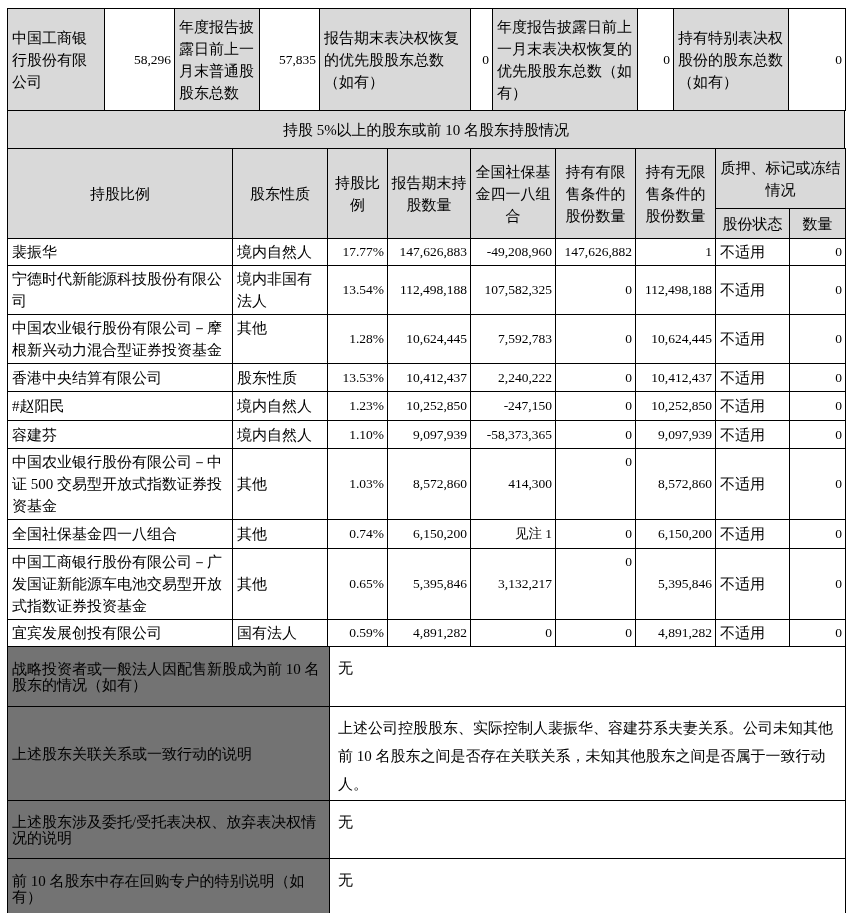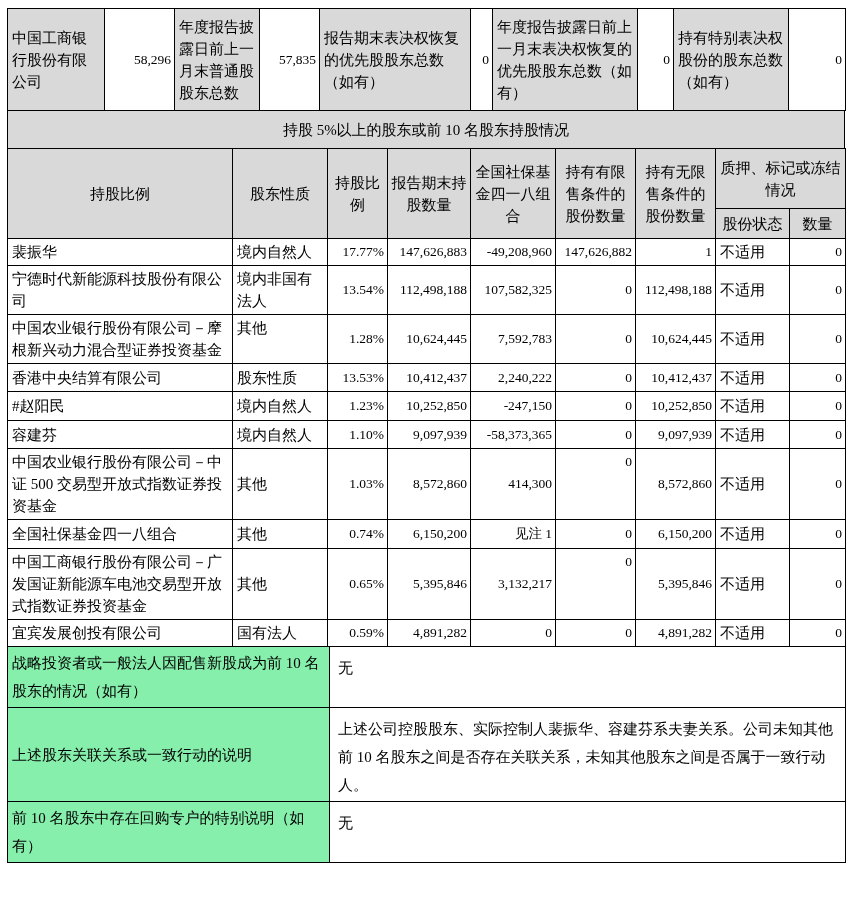--- a/index.html
+++ b/index.html
@@ -23,21 +23,21 @@
   }
   .shaded { background:#d9d9d9; }
   .lab { text-align:left; }
   .num { font-size:13.5px; text-align:right; padding-right:3px; letter-spacing:0; }
   .sec { text-align:center; height:38px; }
   th { background:#d9d9d9; text-align:center; padding:1px 3px; }
   .hdr1 th { height:60px; }
   .hdr2 th { height:30px; }
   .name, .nat, .status { text-align:left; }
   .vtop { vertical-align:top; padding-top:2px; }
-  .nlab { background:#86efac; text-align:left; line-height:28px; }
+  .nlab { background:#737373; text-align:left; line-height:16px; }
   .ncontent { vertical-align:top; line-height:28px; padding:7px 8px 2px 8px; text-align:left; }
 </style>
 </head>
 <body>
 
 <div class="page">
 
   <table>
     <colgroup>
       <col style="width:97px">
@@ -224,20 +224,24 @@
       </colgroup>
     <tbody>
         <tr style="height:60px">
       <td class="nlab">战略投资者或一般法人因配售新股成为前 10 名股东的情况（如有）</td>
       <td class="ncontent">无</td>
     </tr>
     <tr style="height:83px">
       <td class="nlab">上述股东关联关系或一致行动的说明</td>
       <td class="ncontent">上述公司控股股东、实际控制人裴振华、容建芬系夫妻关系。公司未知其他前 10 名股东之间是否存在关联关系，未知其他股东之间是否属于一致行动人。</td>
     </tr>
+    <tr style="height:58px">
+      <td class="nlab">上述股东涉及委托/受托表决权、放弃表决权情况的说明</td>
+      <td class="ncontent">无</td>
+    </tr>
     <tr style="height:60px">
       <td class="nlab">前 10 名股东中存在回购专户的特别说明（如有）</td>
       <td class="ncontent">无</td>
     </tr>
   </tbody>
     </table>
 
 </div>
 
 </body></html>

